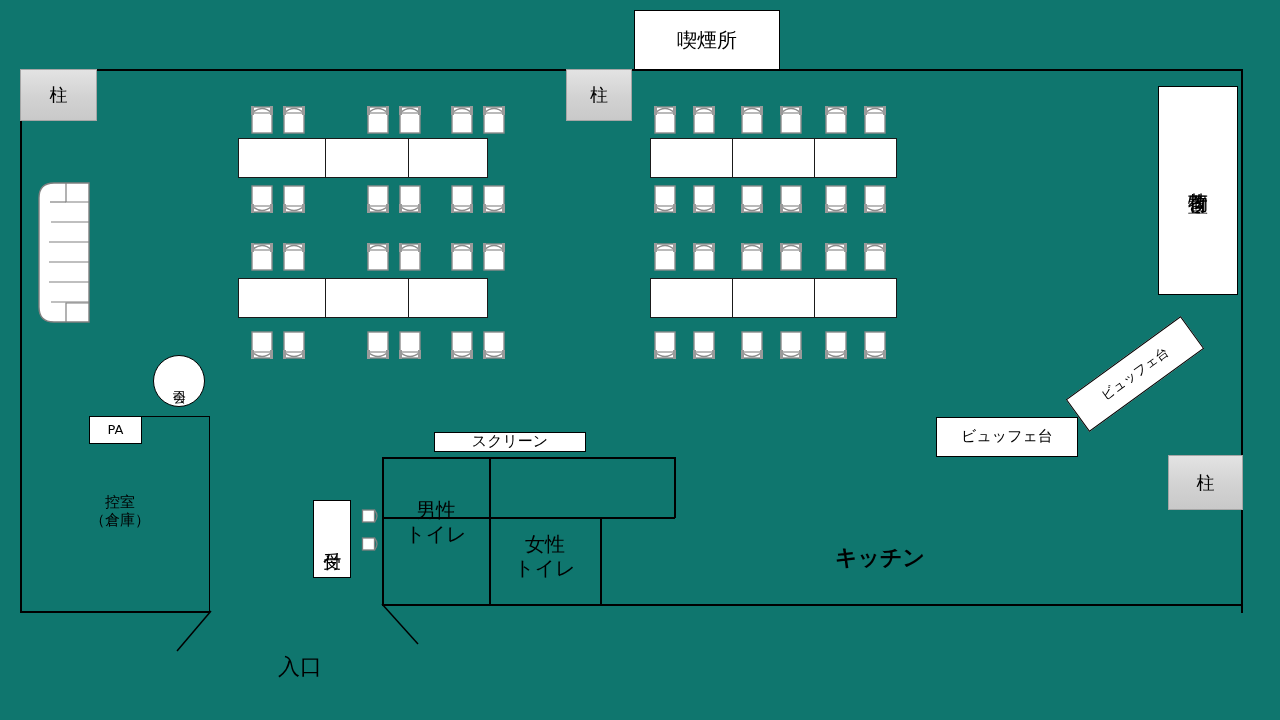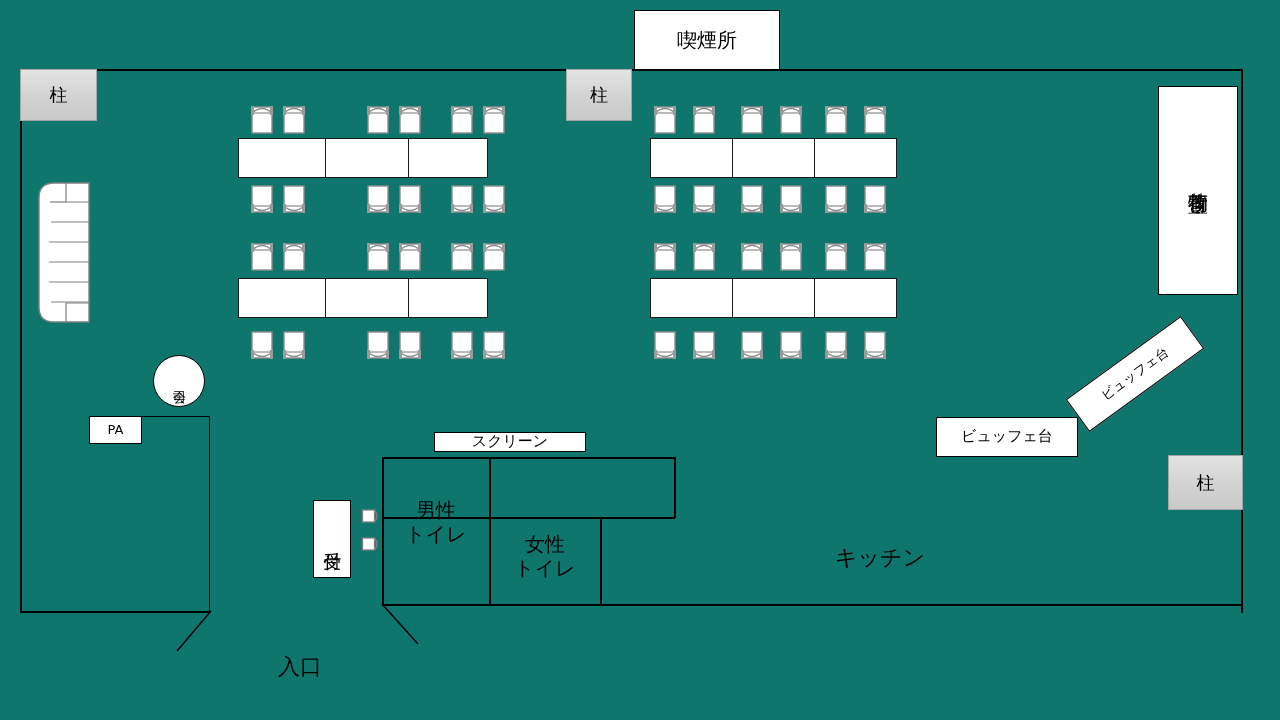--- a/index.html
+++ b/index.html
@@ -127,20 +127,22 @@
       <line x1="14" y1="22" x2="30" y2="22" stroke="#808080" stroke-width="1.2"></line>
     </svg>
   </div>
 
   <div class="circle" style="left:153px;top:355px;width:52px;height:52px;">
     <span class="vtext t13">司会</span>
   </div>
 
   <div class="box nofill" style="left:89px;top:416px;width:121px;height:196px;border-top:1px solid #000;border-right:1px solid #000;border-bottom:none;border-left:none;">
   </div>
+  <div class="plain t15" style="left:60px;top:486px;width:120px;height:50px;">控室
+（倉庫）</div>
 
   <div class="box t17" style="left:89px;top:416px;width:53px;height:28px;">PA</div>
 
   <div class="box" style="left:313px;top:500px;width:38px;height:78px;">
     <span class="vtext t18">受付</span>
   </div>
 
   <div class="chair-side" style="left:361px;top:508px;">
     <svg viewBox="0 0 20 16">
       <rect x="1.5" y="2" width="12" height="12" fill="#fff" stroke="#808080" stroke-width="1.3"></rect>
@@ -165,21 +167,21 @@
   <div class="wall" style="left:600px;top:517px;width:1.6px;height:88px;"></div>
   <div class="wall" style="left:489px;top:517px;width:186px;height:1.6px;"></div>
   <div class="wall" style="left:674px;top:457px;width:1.6px;height:61px;"></div>
 
   <div class="plain t20" style="left:386px;top:496px;width:100px;height:52px;">男性
 トイレ</div>
   <div class="plain t20" style="left:492px;top:530px;width:106px;height:52px;">女性
 トイレ</div>
 
 
-  <div class="plain t22" style="left:800px;top:543px;width:160px;height:30px;">キッチン</div>
+  <div class="plain t22" style="left:800px;top:543px;width:160px;height:30px;font-weight:bold;">キッチン</div>
 
   <div class="box t15" style="left:936px;top:417px;width:142px;height:40px;">ビュッフェ台</div>
 
   <div class="rotbox" style="left:1064px;top:354px;width:142px;height:40px;transform:rotate(-36deg);">
     <span>ビュッフェ台</span>
   </div>
 
   <div class="diag" style="left:175px;top:609px;">
     <svg width="45" height="45" viewBox="0 0 45 45">
       <line x1="36" y1="2" x2="2" y2="42" stroke="#000" stroke-width="1.5"></line>

